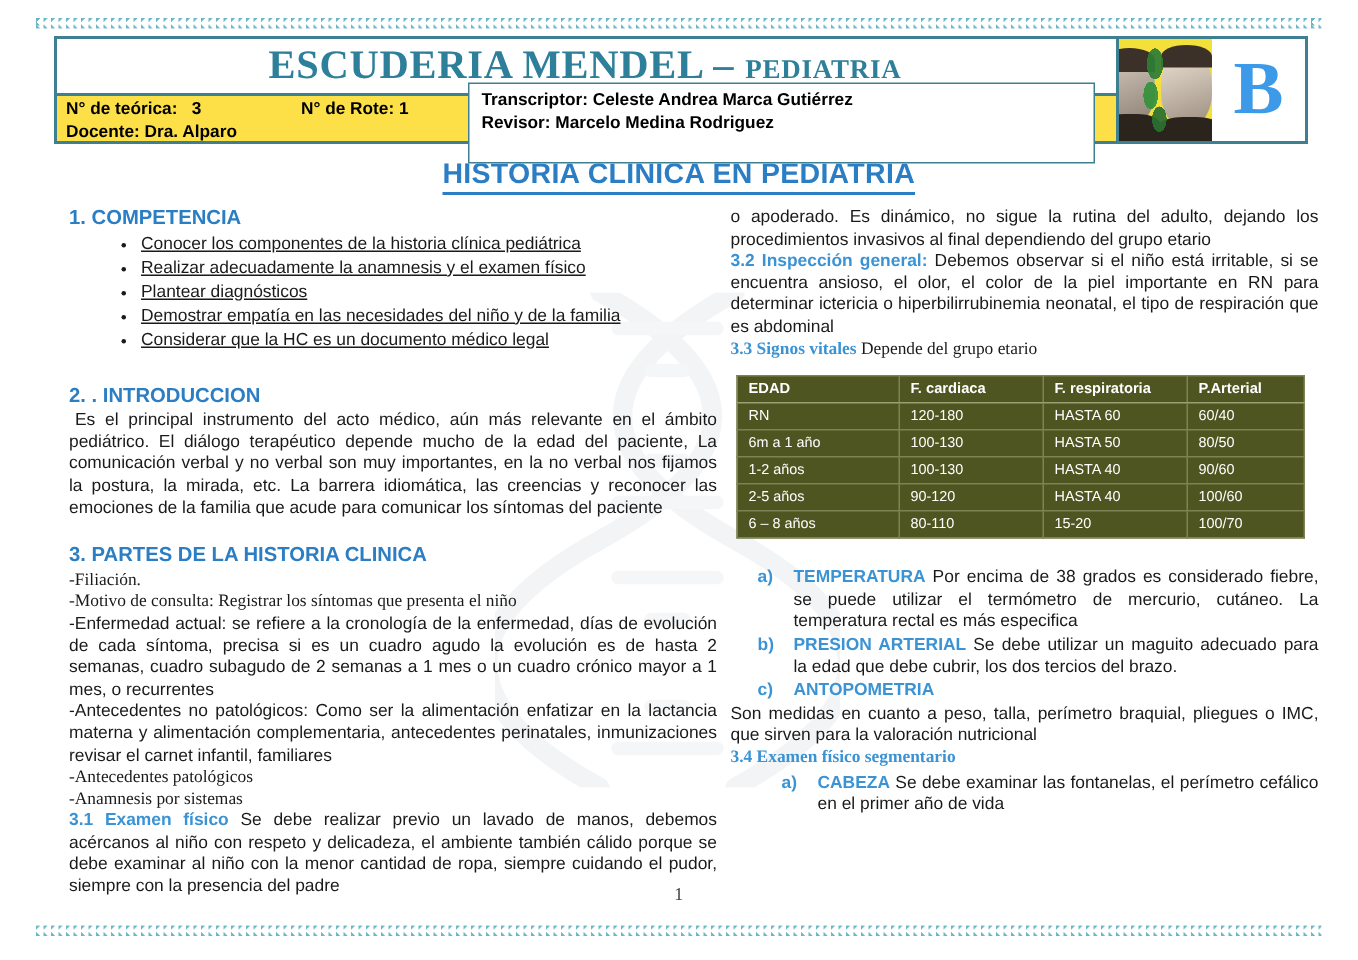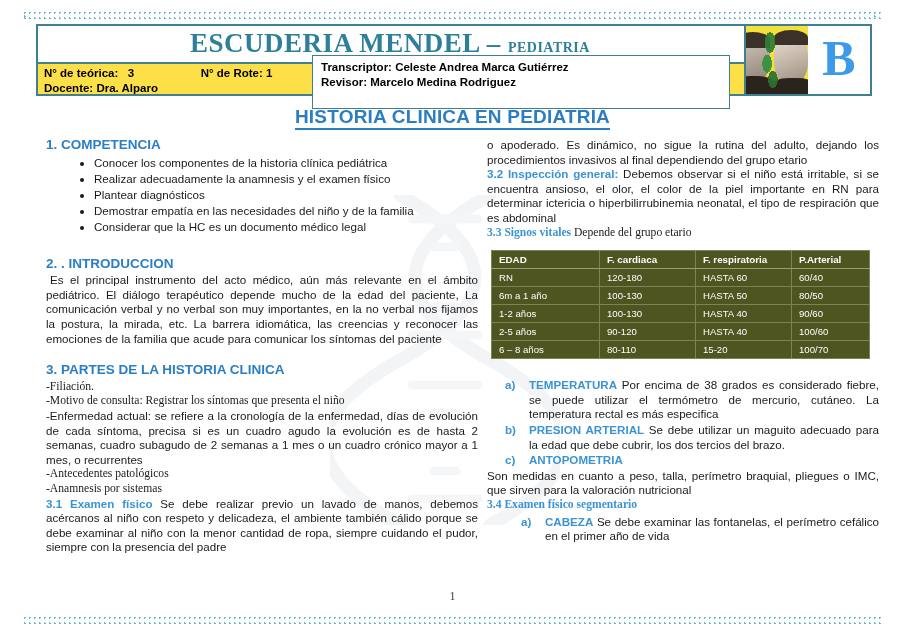--- a/index.html
+++ b/index.html
@@ -92,21 +92,21 @@
     font-family: "Liberation Serif", serif;
     font-size: 27px;
     font-weight: bold;
     letter-spacing: .5px;
     color: #2e7f99;
     -webkit-text-stroke: 0px;
     text-shadow: 0 1px 0 rgba(255,255,255,.9);
     white-space: nowrap;
   }
   .banner-title .small {
-    font-size: 14px;
+    font-size: 18px;
   }
 
   .meta-row {
     position: relative;
     height: 34px;
     border: 2px solid #3f7f92;
     box-sizing: border-box;
     background: #fde047;
   }
   .meta-left {
@@ -241,20 +241,21 @@
     color: #2b7ec4;
     font-weight: bold;
     font-size: 13.5px;
     margin: 0 0 2px 0;
   }
 
   ul.bullets {
     margin: 2px 0 0 0;
     padding-left: 48px;
     list-style: disc;
+    text-decoration: underline;
   }
   ul.bullets li {
     margin: 0 0 .5px 0;
     font-size: 11.6px;
     line-height: 15.5px;
   }
 
   p.para {
     margin: 0;
     text-align: justify;
@@ -418,20 +419,21 @@
 
     <div class="sec-head">2.  . INTRODUCCION</div>
     <p class="para first-indent">Es el principal instrumento del acto médico, aún más relevante en el ámbito pediátrico. El diálogo terapéutico depende mucho de la edad del paciente, La comunicación verbal y no verbal son muy importantes, en la no verbal nos fijamos la postura, la mirada, etc. La barrera idiomática, las creencias y reconocer las emociones de la familia que acude para comunicar los síntomas del paciente</p>
 
     <div class="gap-md"></div>
 
     <div class="sec-head">3.  PARTES DE LA HISTORIA CLINICA</div>
     <p class="left">-Filiación.</p>
     <p class="left">-Motivo de consulta: Registrar los síntomas que presenta el niño</p>
     <p class="para">-Enfermedad actual: se refiere a la cronología de la enfermedad, días de evolución de cada síntoma, precisa si es un cuadro agudo la evolución es de hasta 2 semanas, cuadro subagudo de 2 semanas a 1 mes o un cuadro crónico mayor a 1 mes, o recurrentes</p>
+    <p class="para">-Antecedentes no patológicos: Como ser la alimentación enfatizar en la lactancia materna y alimentación complementaria, antecedentes perinatales, inmunizaciones revisar el carnet infantil, familiares</p>
     <p class="left">-Antecedentes patológicos</p>
     <p class="left">-Anamnesis por sistemas</p>
     <p class="para"><span class="lbl">3.1 Examen físico</span><span> Se debe realizar previo un lavado de manos, debemos acércanos al niño con respeto y delicadeza, el ambiente también cálido porque se debe examinar al niño con la menor cantidad de ropa, siempre cuidando el pudor, siempre con la presencia del padre</span></p>
   </div>
 
   <div class="col col-right">
 
     <p class="para">o apoderado. Es dinámico, no sigue la rutina del adulto, dejando los procedimientos invasivos al final dependiendo del grupo etario</p>
 
     <p class="para"><span class="lbl">3.2 Inspección general:</span><span> Debemos observar si el niño está irritable, si se encuentra ansioso, el olor, el color de la piel importante en RN para determinar ictericia o hiperbilirrubinemia neonatal, el tipo de respiración que es abdominal</span></p>

